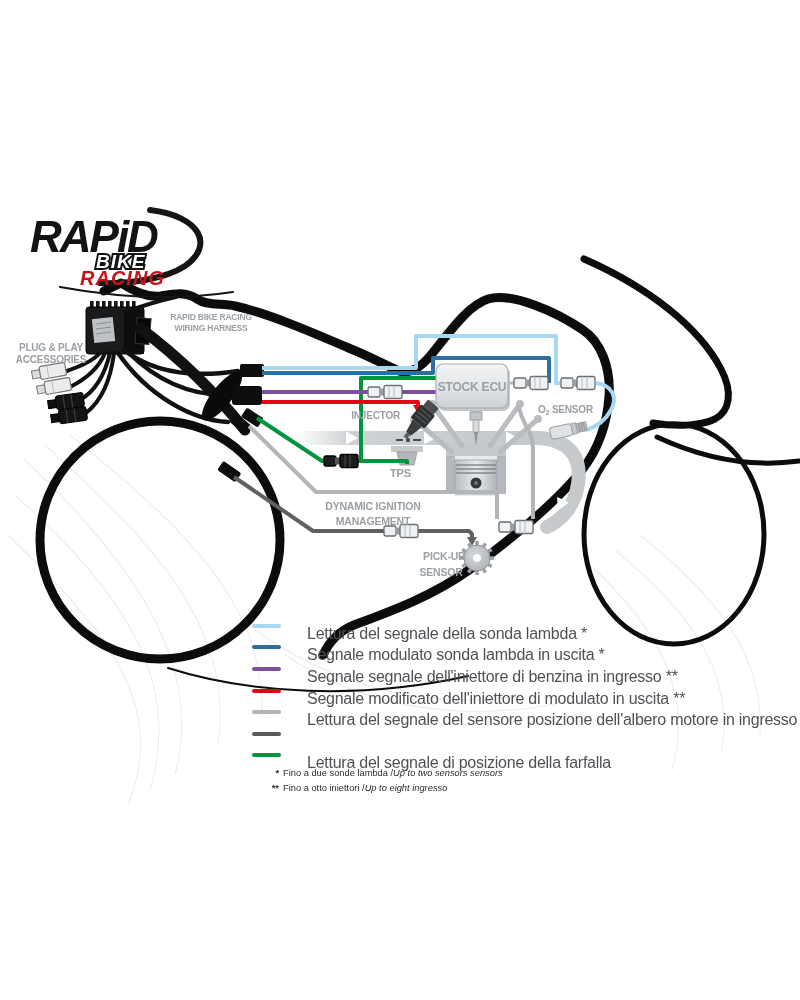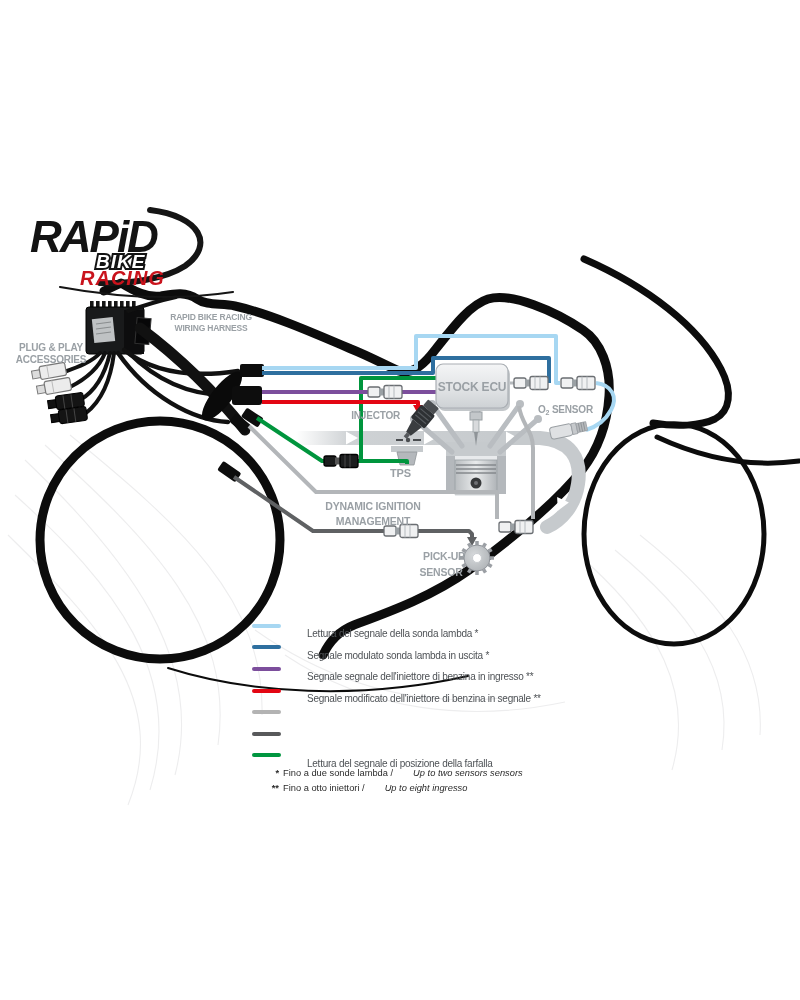--- a/index.html
+++ b/index.html
@@ -5,27 +5,27 @@
   html,body{margin:0;padding:0;background:#fff;}
   #stage{position:relative;width:800px;height:1000px;background:#fff;overflow:hidden;
          font-family:"Liberation Sans", sans-serif;}
   #diagram{position:absolute;left:0;top:0;}
   svg text{font-family:"Liberation Sans", sans-serif;font-weight:bold;}
   .comp-label{fill:#9aa0a5;letter-spacing:-0.2px;}
   
   .legend{position:absolute;left:252px;top:615px;}
   .legend-row{display:flex;align-items:center;height:21.6px;}
   .swatch{width:29px;height:4px;border-radius:2px;margin-right:26px;flex:none;}
-  .legend-label{font-size:10px;color:#4e5256;letter-spacing:-0.25px;white-space:nowrap;margin-top:16px;}
+  .legend-label{font-size:16px;color:#4e5256;letter-spacing:-0.25px;white-space:nowrap;margin-top:16px;}
   
   .footnotes{position:absolute;left:263px;top:766px;color:#2b2b2b;}
   .fn{display:flex;font-size:9.3px;line-height:15px;white-space:nowrap;}
   .fn-marker{width:16px;text-align:right;margin-right:4px;font-weight:bold;}
   .fn i{font-style:italic;}
-  .fn .it-part{margin-right:20px;}
+  .fn .it-part{margin-right:0;}
 </style>
 </head>
 <body>
 
 <div id="stage">
 
 <svg id="diagram" width="800" height="1000" viewBox="0 0 800 1000">
   <defs>
     <linearGradient id="bandGradL" x1="0" y1="0" x2="1" y2="0">
       <stop offset="0" stop-color="#c6cacd" stop-opacity="0"></stop>
@@ -309,24 +309,25 @@
   <div class="legend-row">
     <span class="swatch" style="background: rgb(46, 111, 159);"></span>
     <span class="legend-label">Segnale modulato sonda lambda in uscita *</span>
   </div>
   <div class="legend-row">
     <span class="swatch" style="background: rgb(124, 78, 156);"></span>
     <span class="legend-label">Segnale segnale dell'iniettore di benzina in ingresso **</span>
   </div>
   <div class="legend-row">
     <span class="swatch" style="background: rgb(227, 6, 19);"></span>
-    <span class="legend-label">Segnale modificato dell'iniettore di benzina in segnale **</span>
+    <span class="legend-label">Segnale modificato dell'iniettore di modulato in uscita **</span>
   </div>
   <div class="legend-row">
     <span class="swatch" style="background: rgb(179, 179, 179);"></span>
+    <span class="legend-label">Lettura del segnale del sensore posizione dell'albero motore in ingresso</span>
   </div>
   <div class="legend-row">
     <span class="swatch" style="background: rgb(88, 89, 91);"></span>
   </div>
   <div class="legend-row">
     <span class="swatch" style="background: rgb(0, 150, 64);"></span>
     <span class="legend-label">Lettura del segnale di posizione della farfalla</span>
   </div>
 </div>
 

